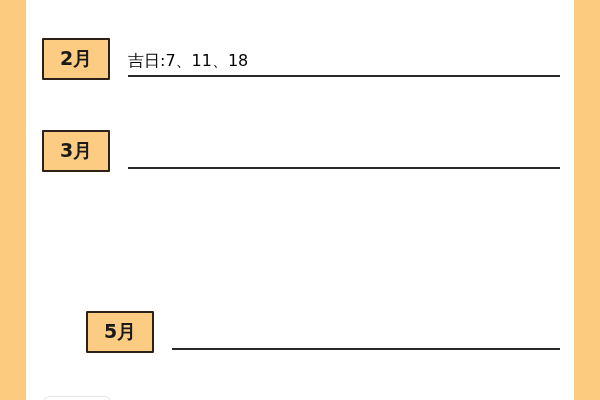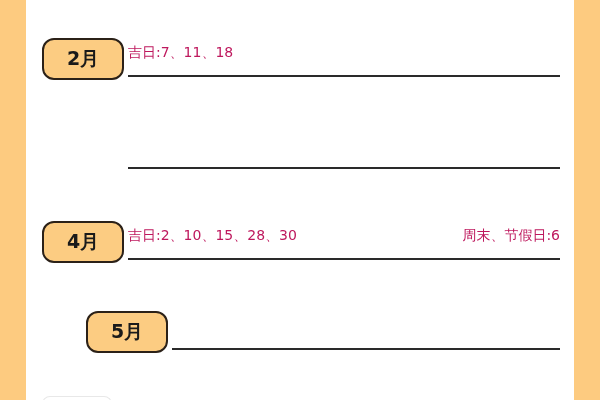--- a/index.html
+++ b/index.html
@@ -17,33 +17,33 @@
     .band-right { left: 574px; width: 26px; }
     .content {
       position: absolute; left: 26px; right: 26px; top: 0; bottom: 0;
       background: #ffffff;
     }
     .row {
       position: absolute; left: 0; right: 0; height: 50px;
     }
     .badge {
       position: absolute; left: 16px; top: 0;
-      width: 82px; height: 42px;
+      width: 68px; height: 42px;
       background: #fccc82;
       border: 2px solid #2b2118;
-      border-radius: 12px;
+      border-radius: 1px;
       box-sizing: border-box;
       display: flex; align-items: center; justify-content: center;
       font-size: 19px; font-weight: bold; color: #1a1a1a;
     }
     .info {
       position: absolute; left: 102px; right: 14px; top: 6px;
       height: 28px;
-      display: flex; justify-content: space-between; align-items: flex-start;
-      font-size: 14px; color: #be185d;
+      display: flex; justify-content: space-between; align-items: flex-end;
+      font-size: 16px; color: #000000;
       white-space: nowrap;
     }
     .rule {
       position: absolute; left: 102px; right: 14px; top: 37px;
       height: 2px; background: #2a2a2a;
     }
   </style>
 </head>
 <body>
 
@@ -54,31 +54,24 @@
 
   <div class="row" style="top:38px;">
     <div class="badge">2月</div>
     <div class="info">
       <span>吉日:7、11、18</span>
     </div>
     <div class="rule"></div>
   </div>
 
   <div class="row" style="top:130px;">
+    <div class="badge">3月</div>
     <div class="rule"></div>
   </div>
 
-  <div class="row" style="top:221px;">
-    <div class="badge">4月</div>
-    <div class="info">
-      <span>吉日:2、10、15、28、30</span>
-      <span>周末、节假日:6</span>
-    </div>
-    <div class="rule"></div>
-  </div>
 
   <div class="row" style="top:311px;margin-left:44px;">
     <div class="badge">5月</div>
     <div class="rule"></div>
   </div>
 
   <div style="position:absolute; left:16px; top:396px; width:70px; height:10px; border:1px solid #e8e8e8; border-bottom:none; border-radius:8px 8px 0 0; box-sizing:border-box;"></div>
 </div>
 
 </body></html>

